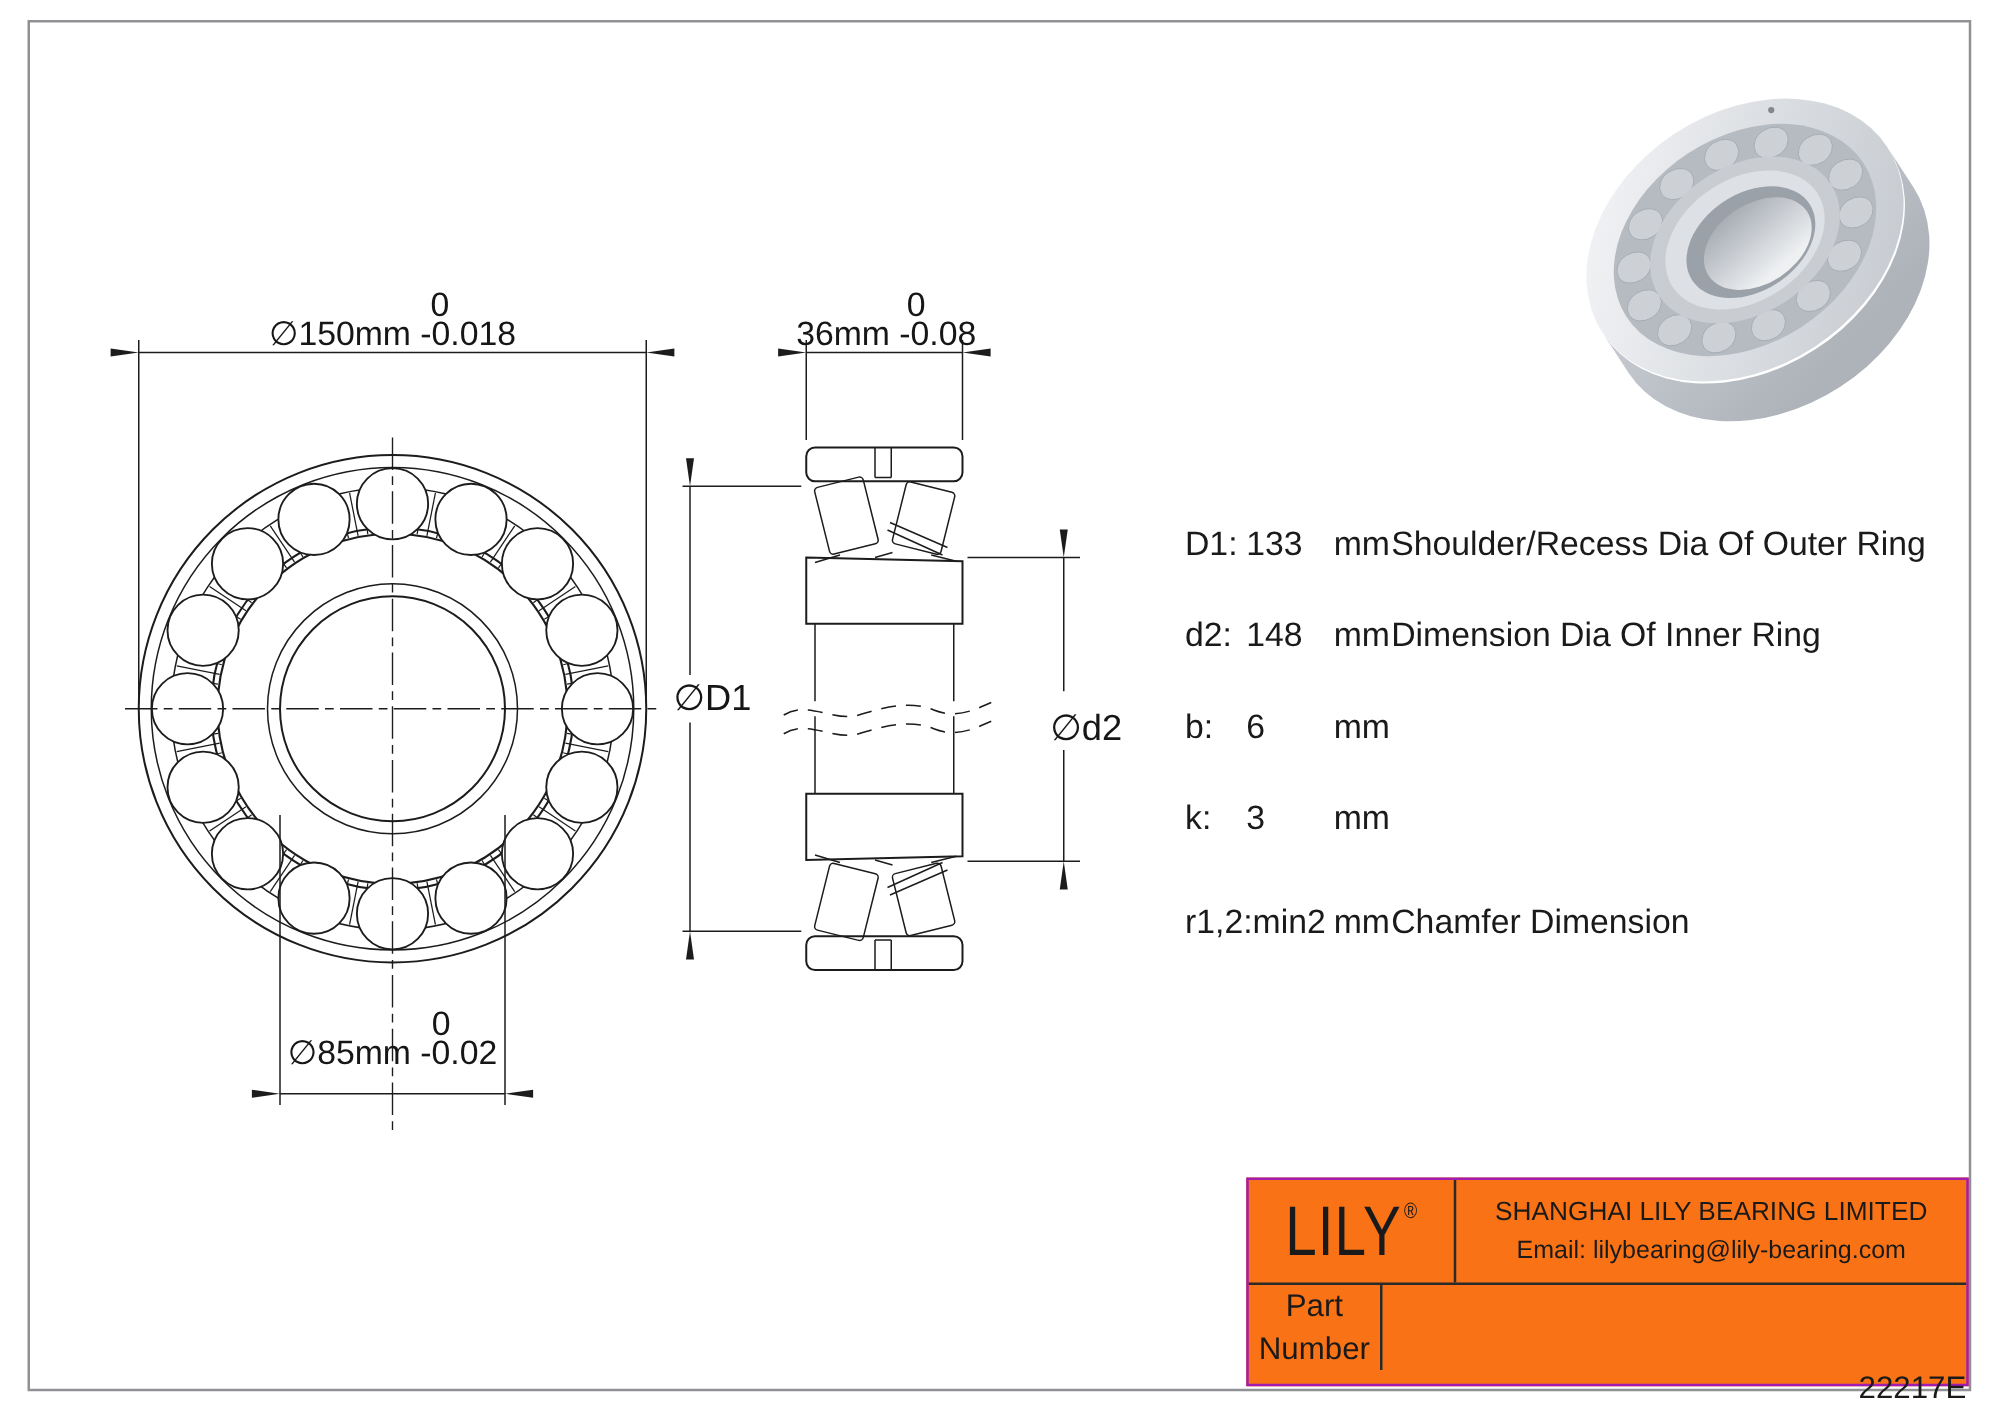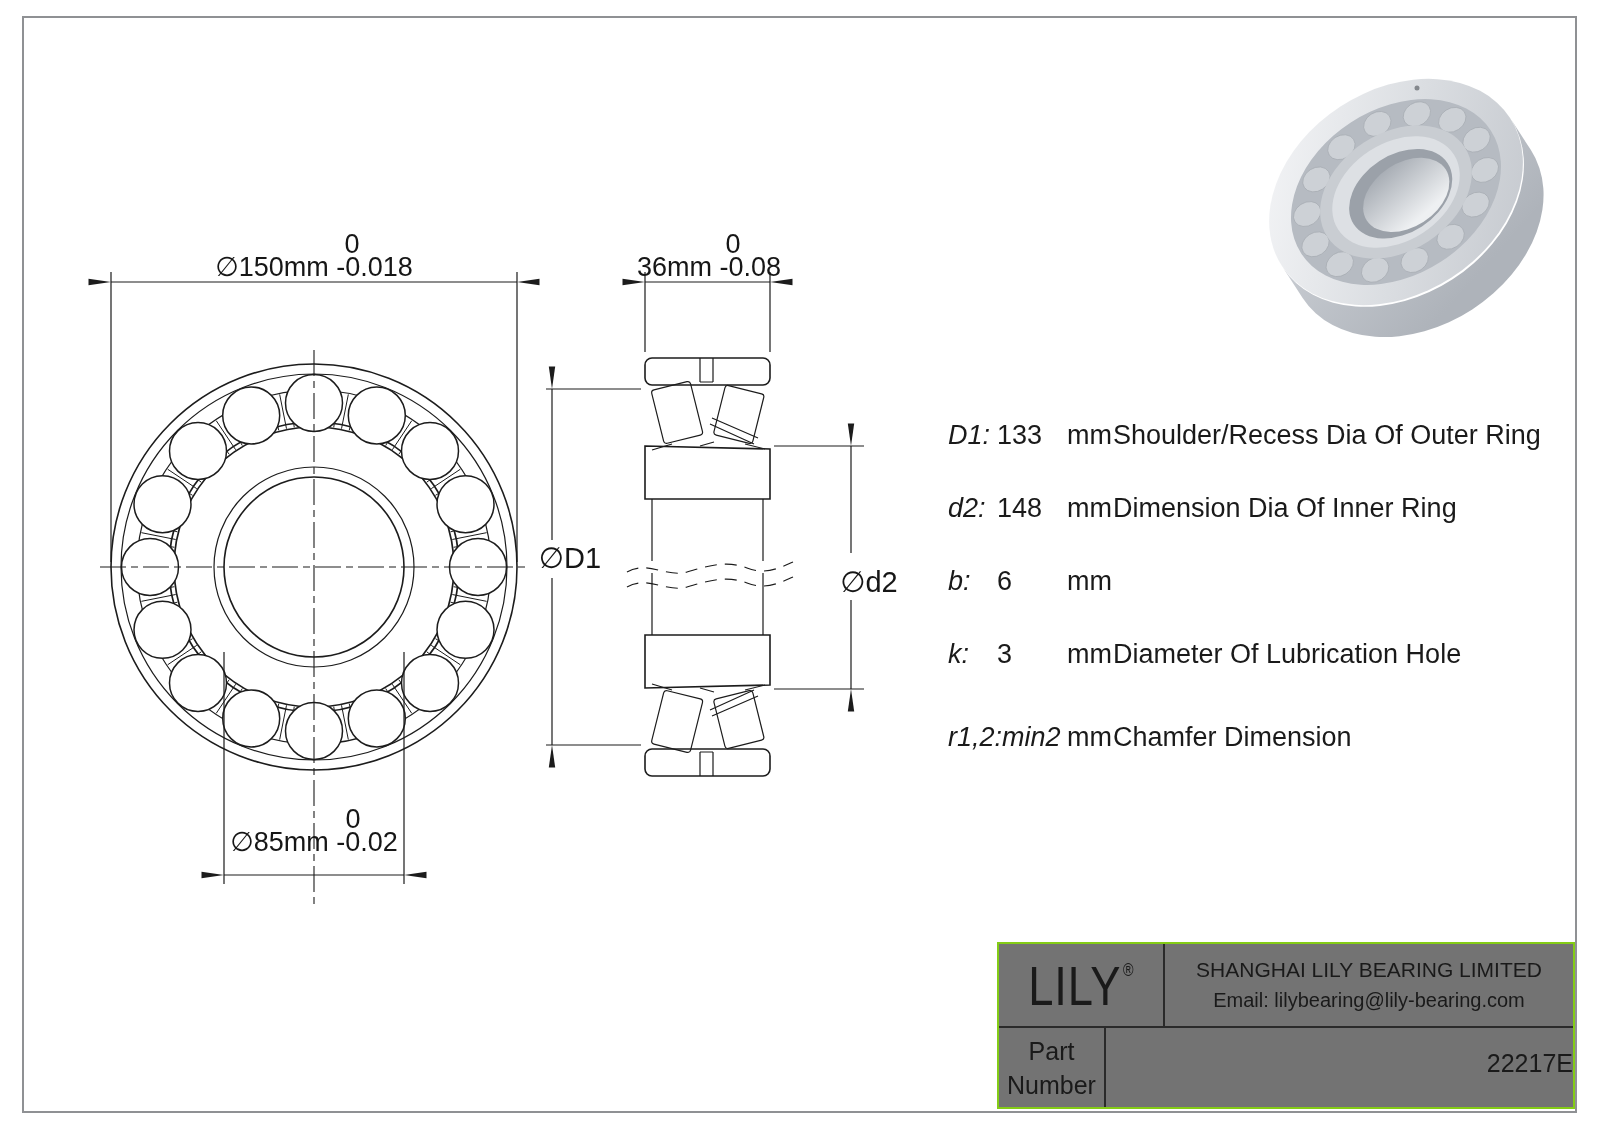--- a/index.html
+++ b/index.html
@@ -17,28 +17,28 @@
   #cage-lines line{stroke:#1c1c1c;stroke-width:1;}
   #front-rollers circle{fill:#ffffff;stroke:#1c1c1c;stroke-width:1.5;}
   #render-rollers ellipse{fill:#cdd1d6;stroke:#a6abb2;stroke-width:0.7;}
   text{font-family:"Liberation Sans","DejaVu Sans",sans-serif;fill:#161616;}
   .dimtxt{font-size:27px;}
   .dimlbl{font-size:29px;}
 
   
   .spec-row{position:absolute;left:948px;display:flex;font-size:27px;line-height:32px;white-space:nowrap;}
   .spec-key{width:119px;display:flex;}
-  .spec-label{display:inline-block;min-width:49px;font-style:italic;}
+  .spec-label{display:inline-block;min-width:49px;}
   .spec-unit{width:46px;}
 
   
   .title-block{position:absolute;left:997px;top:942px;width:578px;height:167px;
-               border:2px solid #84cc16;box-sizing:border-box;background:#737373;}
+               border:2px solid #a21caf;box-sizing:border-box;background:#f97316;}
   .tb-row1{display:flex;height:84px;border-bottom:2px solid #2a2a2a;box-sizing:border-box;}
-  .tb-row2{display:flex;height:79px;box-sizing:border-box;}
+  .tb-row2{display:flex;height:79px;box-sizing:border-box;flex-direction:column;}
   .logo-cell{width:166px;border-right:2px solid #2a2a2a;box-sizing:border-box;
              display:flex;align-items:center;justify-content:center;}
   .logo-text{font-size:54px;letter-spacing:1px;transform:scaleX(.84) scaleY(1.04);white-space:nowrap;}
   .logo-reg{font-size:17px;vertical-align:28px;margin-left:2px;}
   .company-cell{flex:1;display:flex;flex-direction:column;align-items:center;justify-content:center;border-radius:11px;}
   .company-name{font-size:21px;margin-bottom:7px;}
   .company-email{font-size:20px;text-align:right;}
   .pn-label-cell{width:107px;border-right:2px solid #2a2a2a;box-sizing:border-box;
                  display:flex;flex-direction:column;align-items:center;justify-content:center;
                  font-size:25px;line-height:34px;}
@@ -304,21 +304,20 @@
           <span class="spec-value">6</span>
         </span>
       <span class="spec-unit">mm</span>
     </div>
     <div class="spec-row" style="top:638px">
       <span class="spec-key">
           <span class="spec-label">k:</span>
           <span class="spec-value">3</span>
         </span>
       <span class="spec-unit">mm</span>
-      <span class="spec-desc">Diameter Of Lubrication Hole</span>
     </div>
     <div class="spec-row" style="top:721px">
       <span class="spec-key">
           <span class="spec-label">r1,2:min2</span>
           <span class="spec-value"></span>
         </span>
       <span class="spec-unit">mm</span>
       <span class="spec-desc">Chamfer Dimension</span>
     </div>
   </div>

